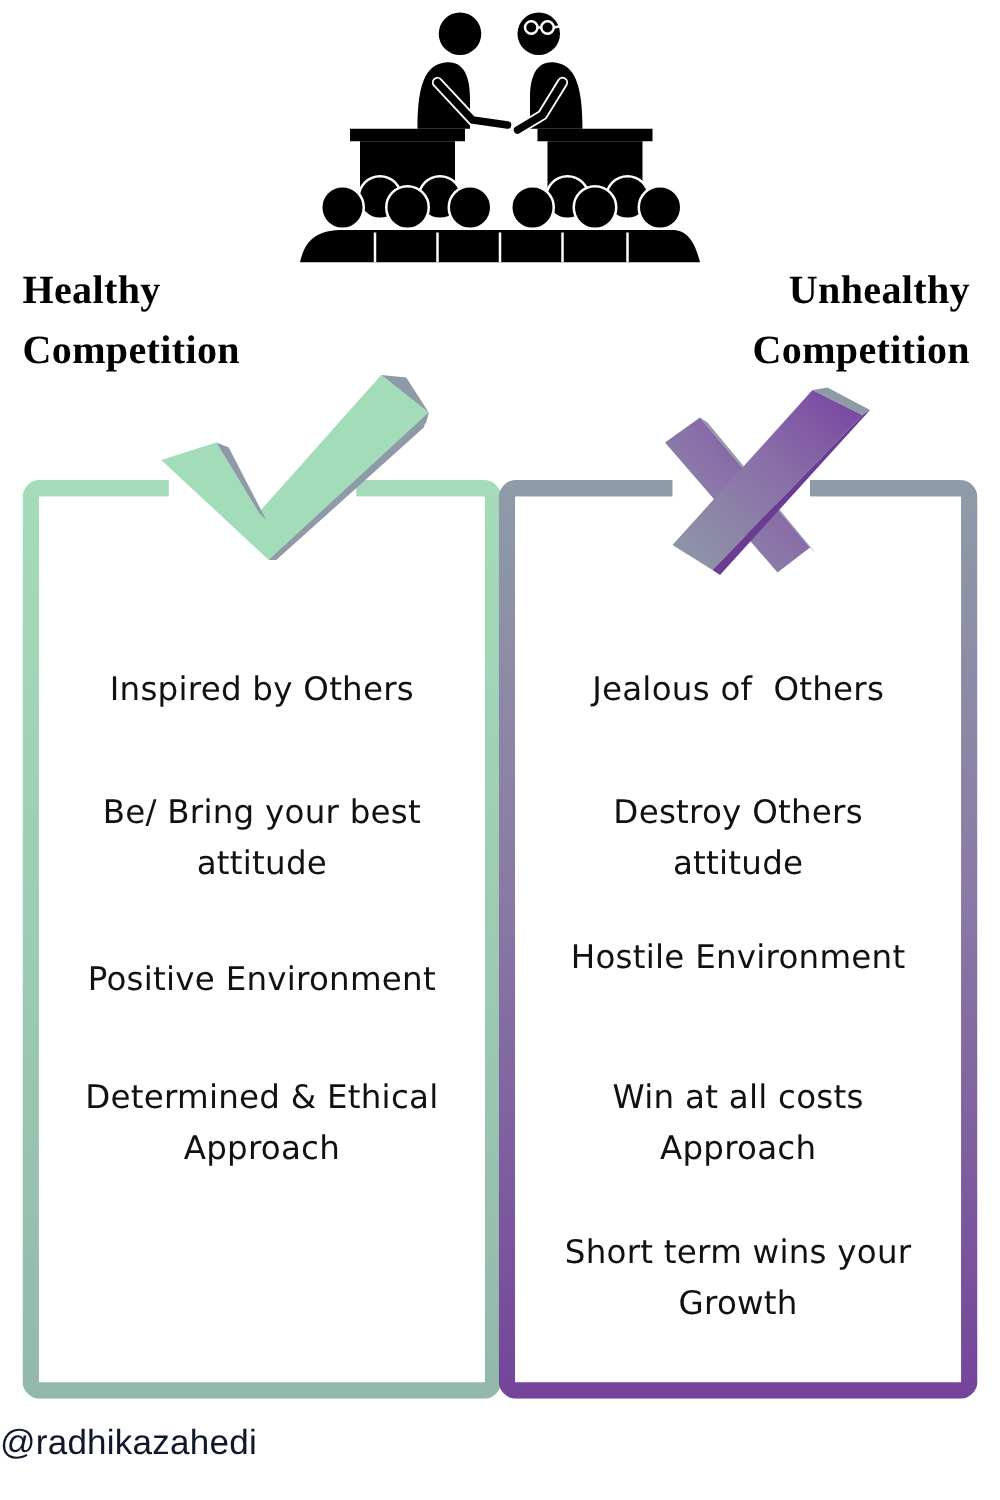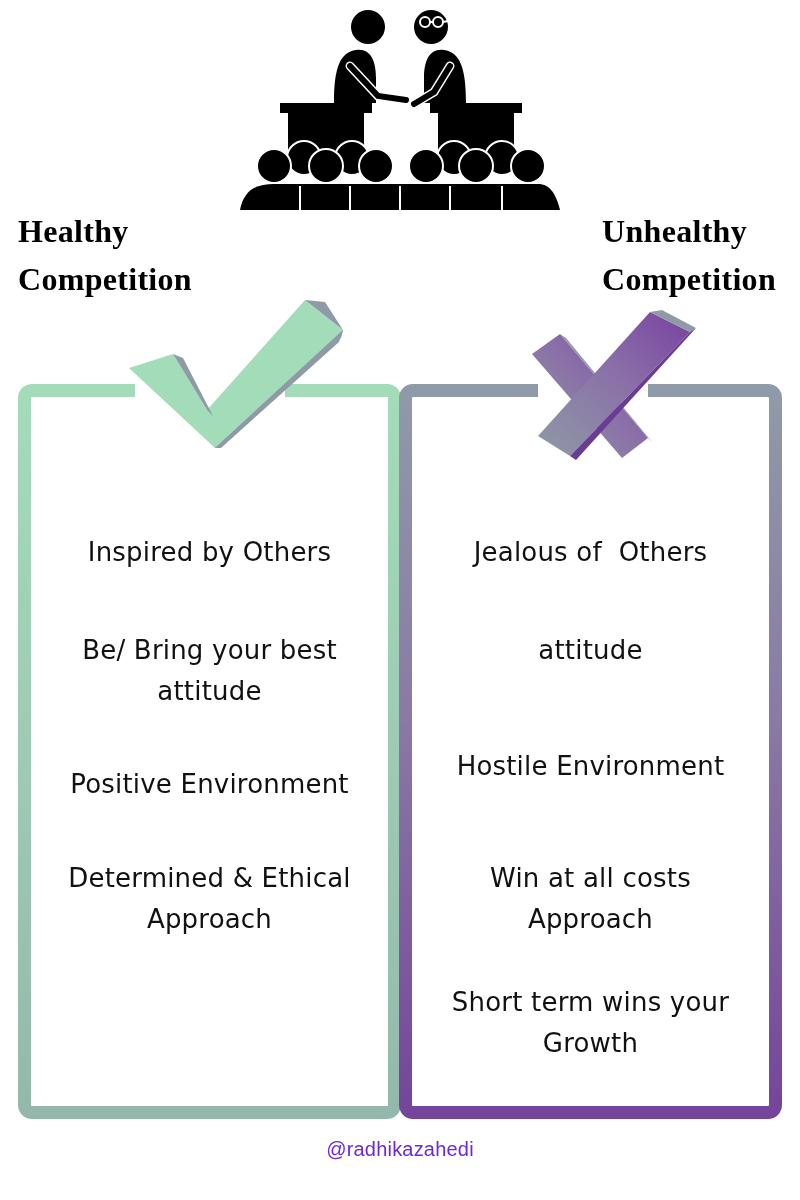--- a/index.html
+++ b/index.html
@@ -2,39 +2,39 @@
 <html><head>
 <meta charset="utf-8">
 <style>
   html, body { margin:0; padding:0; background:#ffffff; }
   body { width:800px; height:1200px; position:relative; overflow:hidden; font-family:"DejaVu Sans", sans-serif; }
 
   .hero { position:absolute; left:238px; top:8px; width:324px; height:202px; }
 
   .title { position:absolute; font-weight:bold; font-size:32px; line-height:48px; color:#000; letter-spacing:0.3px; font-family:Liberation Serif, serif; }
   .title-left { left:18px; top:207px; text-align:left; }
-  .title-right { right:24px; top:207px; }
+  .title-right { right:24px; top:207px; text-align:right; }
 
   .box { position:absolute; top:384px; width:383px; height:735px; box-sizing:border-box; border-radius:14px; }
   .box-left { left:18px; border:13px solid transparent;
     background: linear-gradient(#fff,#fff) padding-box, linear-gradient(180deg,#a4dcb9 0%, #9bc8b2 60%, #93b8ab 100%) border-box; }
   .box-right { left:399px; border:13px solid transparent;
     background: linear-gradient(#fff,#fff) padding-box, linear-gradient(180deg,#8f9ba8 0%, #8a7aa5 45%, #74449a 100%) border-box; }
 
   .gap-left { position:absolute; left:135px; top:380px; width:150px; height:22px; background:#fff; }
   .gap-right { position:absolute; left:538px; top:380px; width:110px; height:22px; background:#fff; }
 
   .mark { position:absolute; }
   .check { left:125px; top:298px; width:220px; height:152px; }
   .cross { left:530px; top:306px; width:168px; height:154px; }
 
   .items { position:absolute; top:0; left:0; width:100%; }
   .item { position:absolute; width:100%; text-align:center; font-size:26px; line-height:41px; color:#111; font-family:"DejaVu Sans", sans-serif; letter-spacing:0.2px; }
 
-  .footer { position:absolute; left:0; width:800px; top:1138px; text-align:center; font-size:20px; color:#6d28d9; font-family:"Liberation Sans", sans-serif; letter-spacing:0.2px; }
+  .footer { position:absolute; left:0; width:800px; top:1138px; text-align:left; font-size:28px; color:#0f172a; font-family:"Liberation Sans", sans-serif; letter-spacing:0.2px; }
 </style>
 </head>
 <body>
 
 <svg class="hero" viewBox="0 0 324 202">
 
   <circle cx="130" cy="19" r="17" fill="#000"></circle>
   <path d="M96 95 C96 60 102 44 118 42 C132 40 138 52 138 70 L138 95 Z" fill="#000"></path>
   <path d="M112 58 L140 88 L168 92" stroke="#fff" stroke-width="9" fill="none" stroke-linecap="round"></path>
   <path d="M112 58 L140 88 L168 92" stroke="#000" stroke-width="6" fill="none" stroke-linecap="round"></path>
@@ -102,20 +102,21 @@
     </div>
   </div>
 </div>
 
 <div class="box box-right">
   <div class="items">
     <div class="item" style="top:135px">
       <div style="white-space:pre">Jealous of  Others</div>
     </div>
     <div class="item" style="top:233px">
+      <div>Destroy Others</div>
       <div>attitude</div>
     </div>
     <div class="item" style="top:349px">
       <div>Hostile Environment</div>
     </div>
     <div class="item" style="top:461px">
       <div>Win at all costs</div>
       <div>Approach</div>
     </div>
     <div class="item" style="top:585px">

